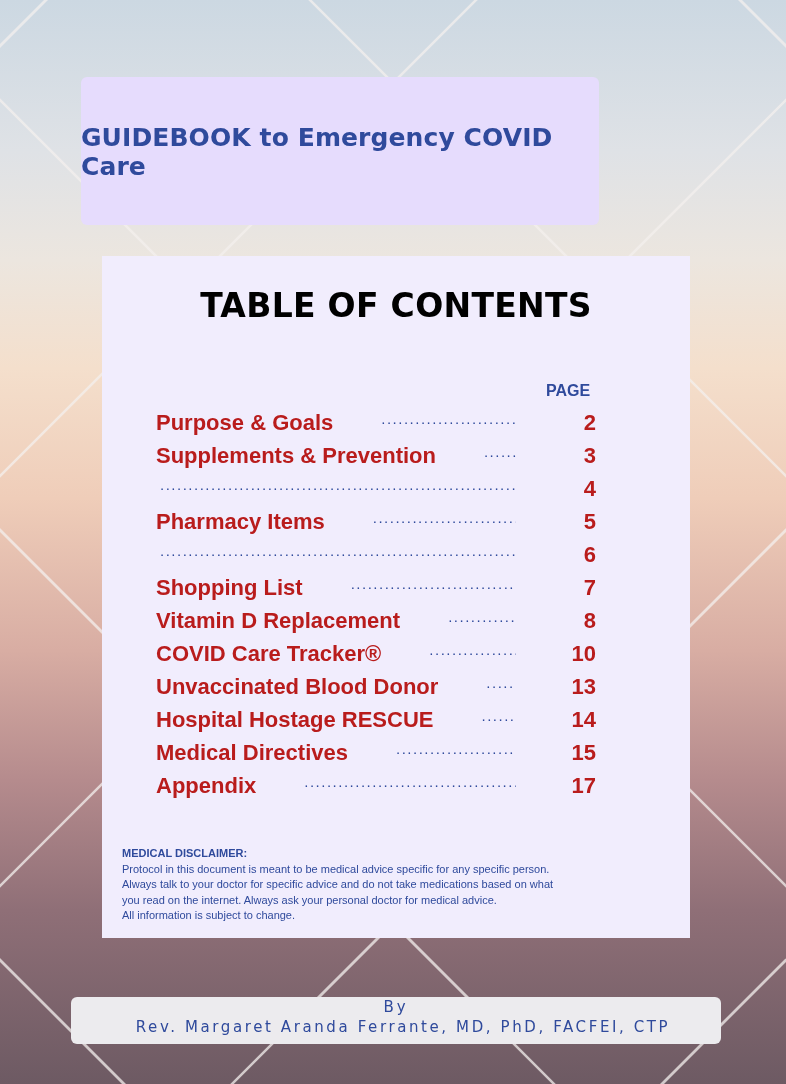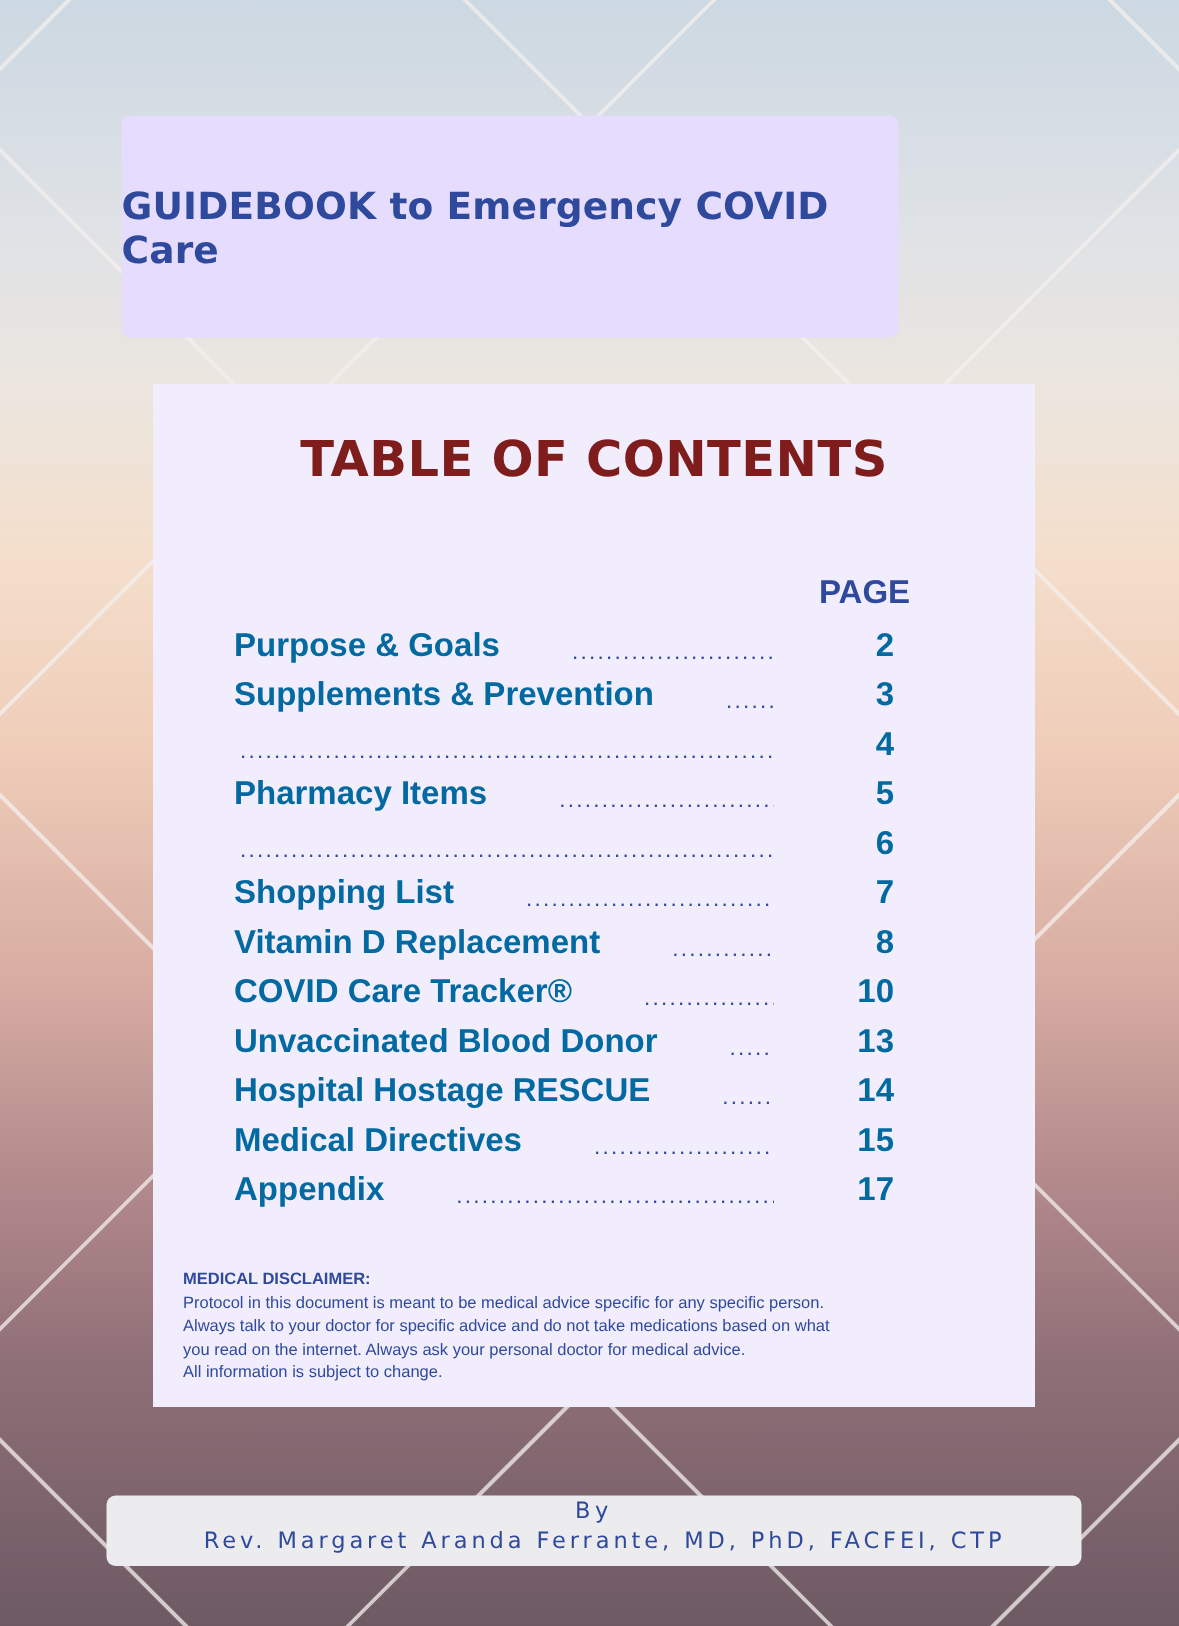--- a/index.html
+++ b/index.html
@@ -45,44 +45,44 @@
       width: 588px; height: 682px;
       background: #f1edfd;
     }
     .toc-title {
       position: absolute;
       left: 0; right: 0; top: 30px;
       text-align: center;
       font-family: "DejaVu Sans", sans-serif;
       font-weight: bold;
       font-size: 33px;
-      color: #7f1d1d;
+      color: #000000;
       letter-spacing: 0.3px;
     }
     .page-header {
       position: absolute;
       left: 444px; top: 126px;
       font-family: "Liberation Sans", sans-serif;
       font-weight: bold;
-      font-size: 22px;
+      font-size: 16px;
       color: #2f4a9c;
     }
     .toc-list {
       position: absolute;
       left: 54px; top: 154px;
       width: 440px;
     }
     .toc-row {
       display: flex;
-      align-items: flex-end;
+      align-items: flex-start;
       height: 33px;
       font-family: "Liberation Sans", sans-serif;
       font-weight: bold;
       font-size: 22px;
-      color: #0369a1;
+      color: #b91c1c;
       white-space: nowrap;
       gap: 44px;
     }
     .toc-label { flex: 0 0 auto; }
     .toc-dots {
       flex: 1 1 auto;
       overflow: hidden;
       font-weight: normal;
       font-size: 15px;
       letter-spacing: 1.5px;

